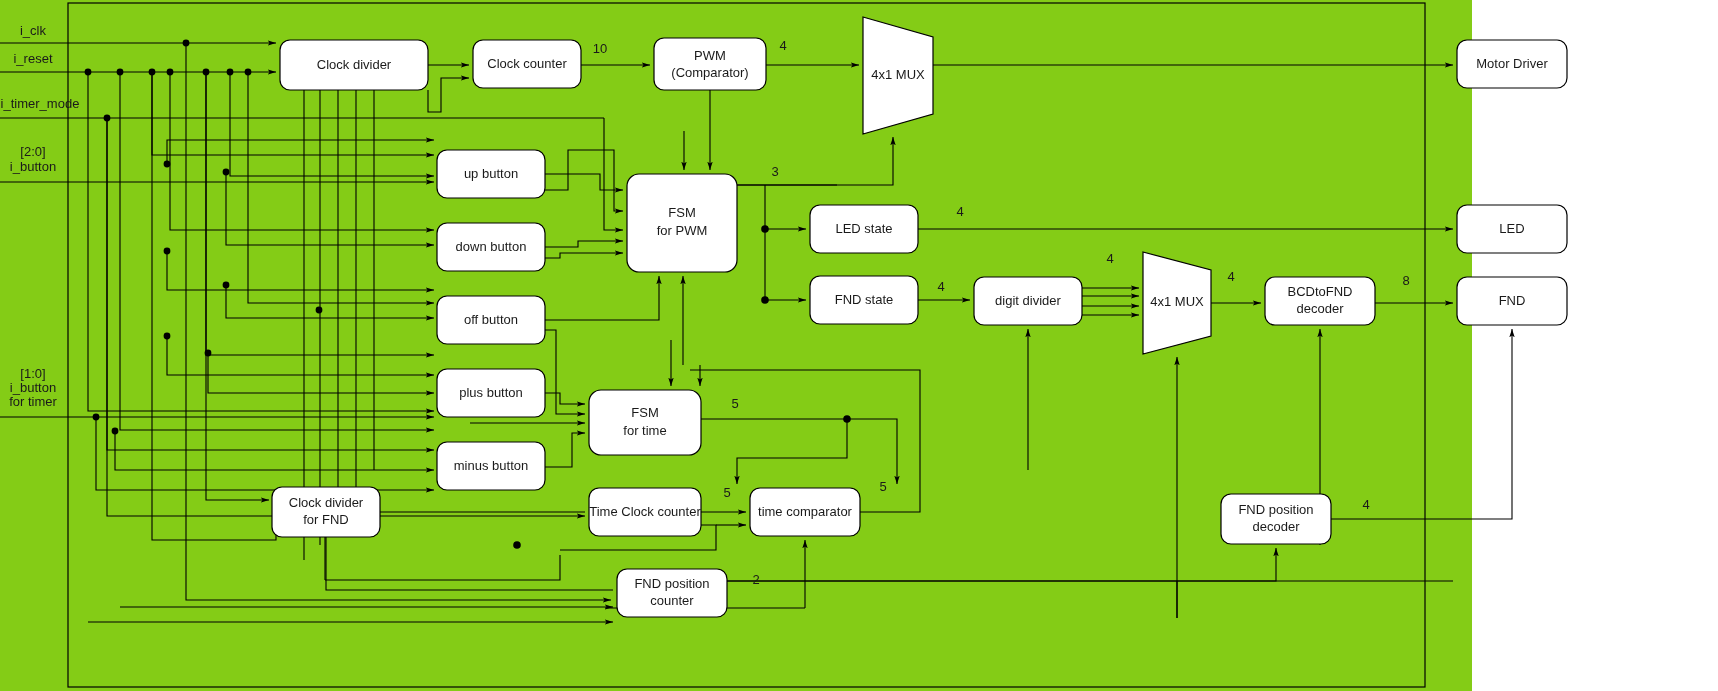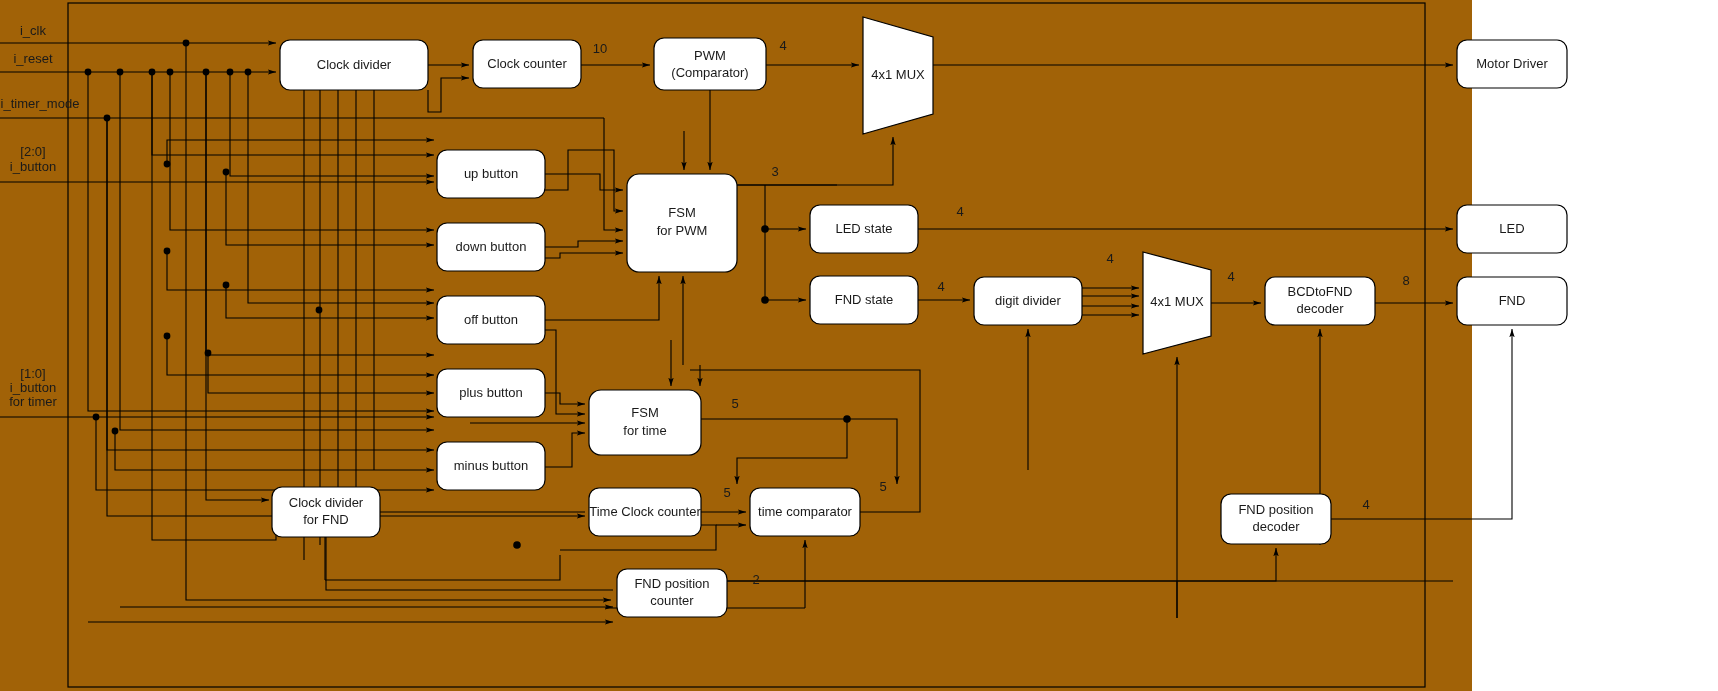--- a/index.html
+++ b/index.html
@@ -4,21 +4,21 @@
 <style>
   html, body {
     margin: 0;
     padding: 0;
     background: #ffffff;
   }
   #canvas {
     position: relative;
     width: 1472px;
     height: 691px;
-    background: #a16207;
+    background: #84cc16;
     font-family: "Liberation Sans", sans-serif;
   }
   svg { display: block; }
   .blk-rect {
     fill: #ffffff;
     stroke: #000000;
     stroke-width: 1.2;
   }
   .mux-shape {
     fill: #ffffff;

